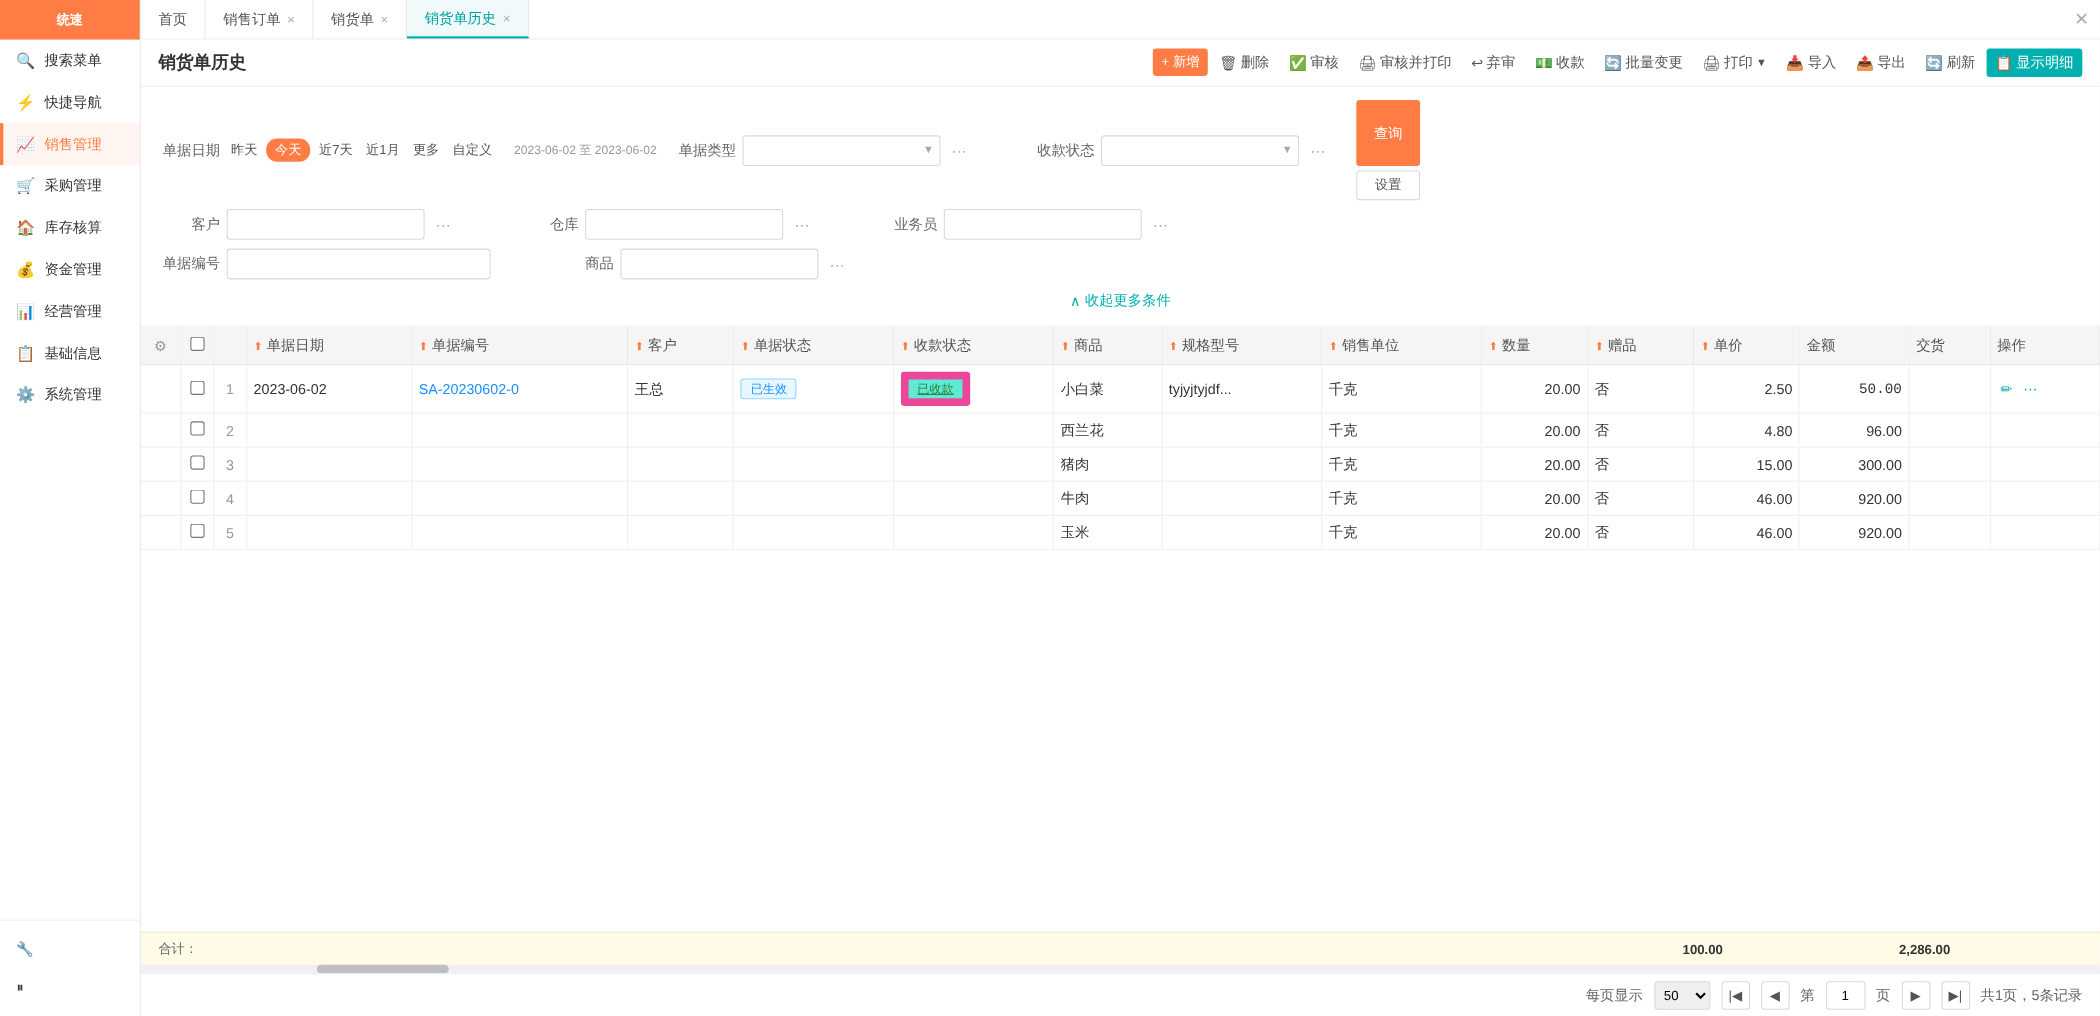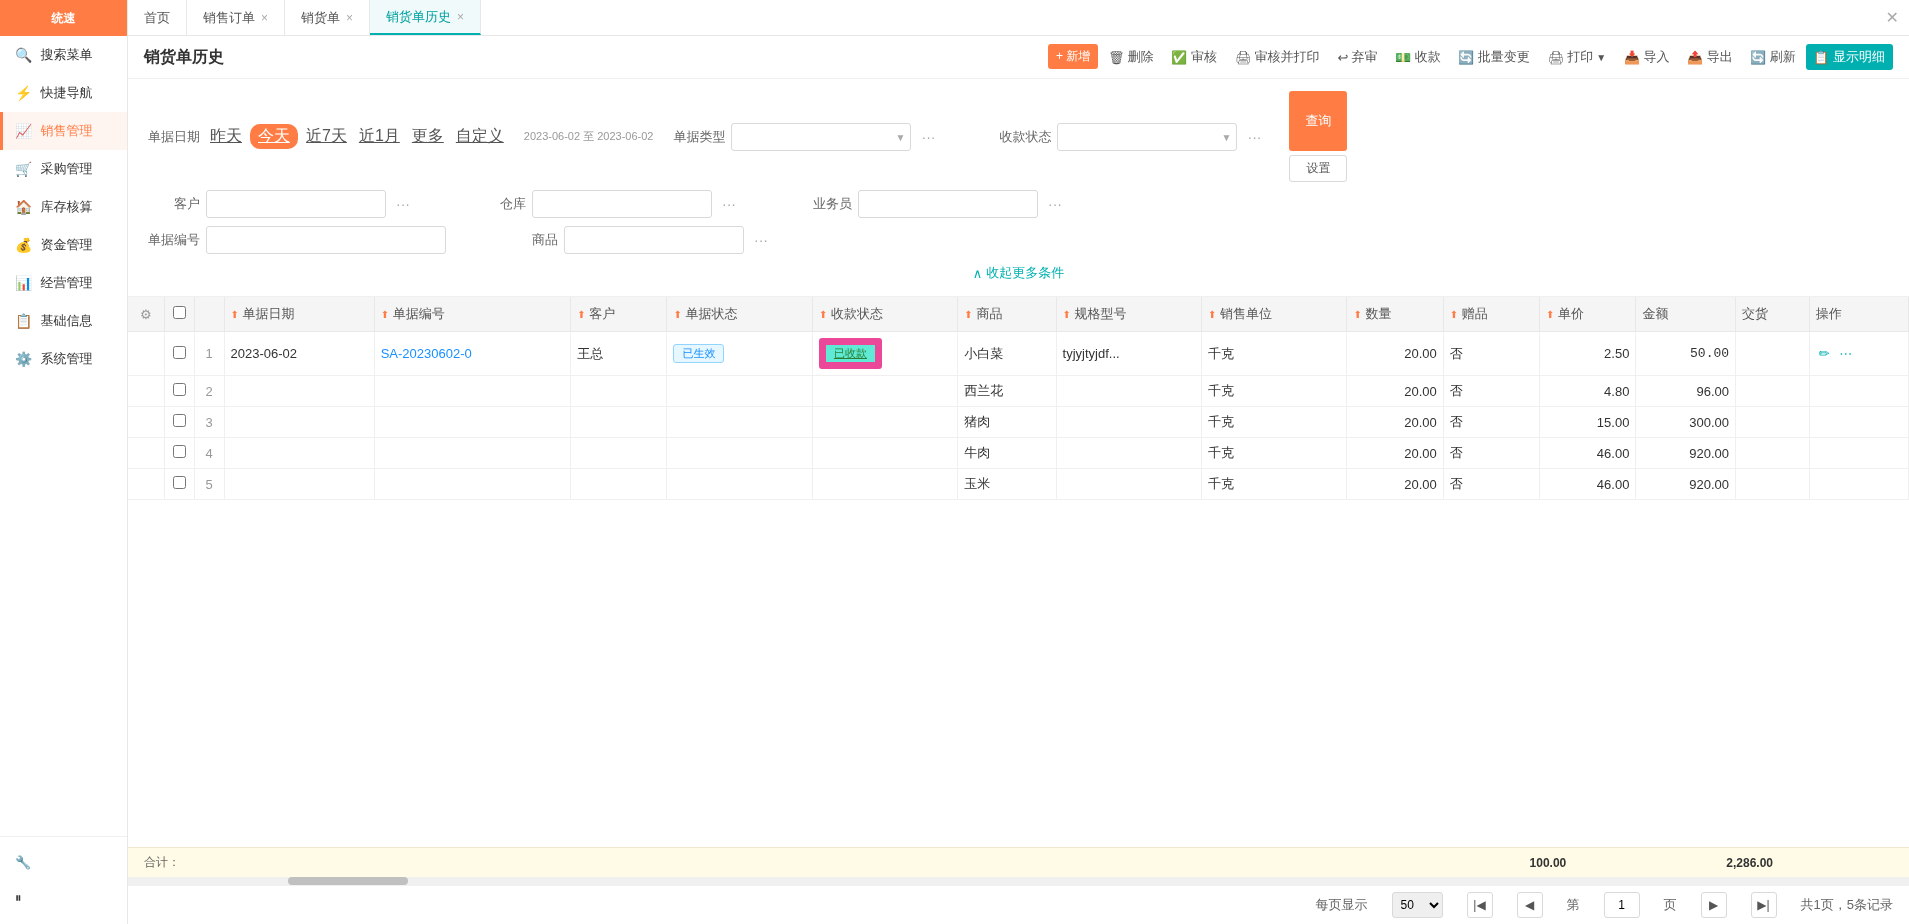--- a/index.html
+++ b/index.html
@@ -152,24 +152,23 @@
     }
     .date-filter {
       display: flex;
       align-items: center;
       gap: 4px;
       flex-wrap: nowrap;
     }
     .date-shortcut {
       color: #555;
       cursor: pointer;
-      font-size: 16px;
+      font-size: 12px;
       padding: 2px 4px;
       border-radius: 2px;
-      text-decoration: underline;
     }
     .date-shortcut.active {
       background: #ff7d45;
       color: #fff;
       border-radius: 10px;
       padding: 2px 8px;
     }
     .date-range {
       color: #999;
       font-size: 11px;
@@ -298,21 +297,21 @@
     .footer-total { color: #333; font-size: 12px; font-weight: bold; }
 
     
     .pagination {
       display: flex;
       align-items: center;
       justify-content: flex-end;
       padding: 6px 16px;
       background: #fff;
       border-top: 1px solid #f0f0f0;
-      gap: 24px;
+      gap: 10px;
       flex-shrink: 0;
     }
     .page-size-label { color: #666; }
     .page-size-select {
       border: 1px solid #d9d9d9;
       border-radius: 3px;
       padding: 2px 4px;
       height: 26px;
       outline: none;
       font-size: 12px;

